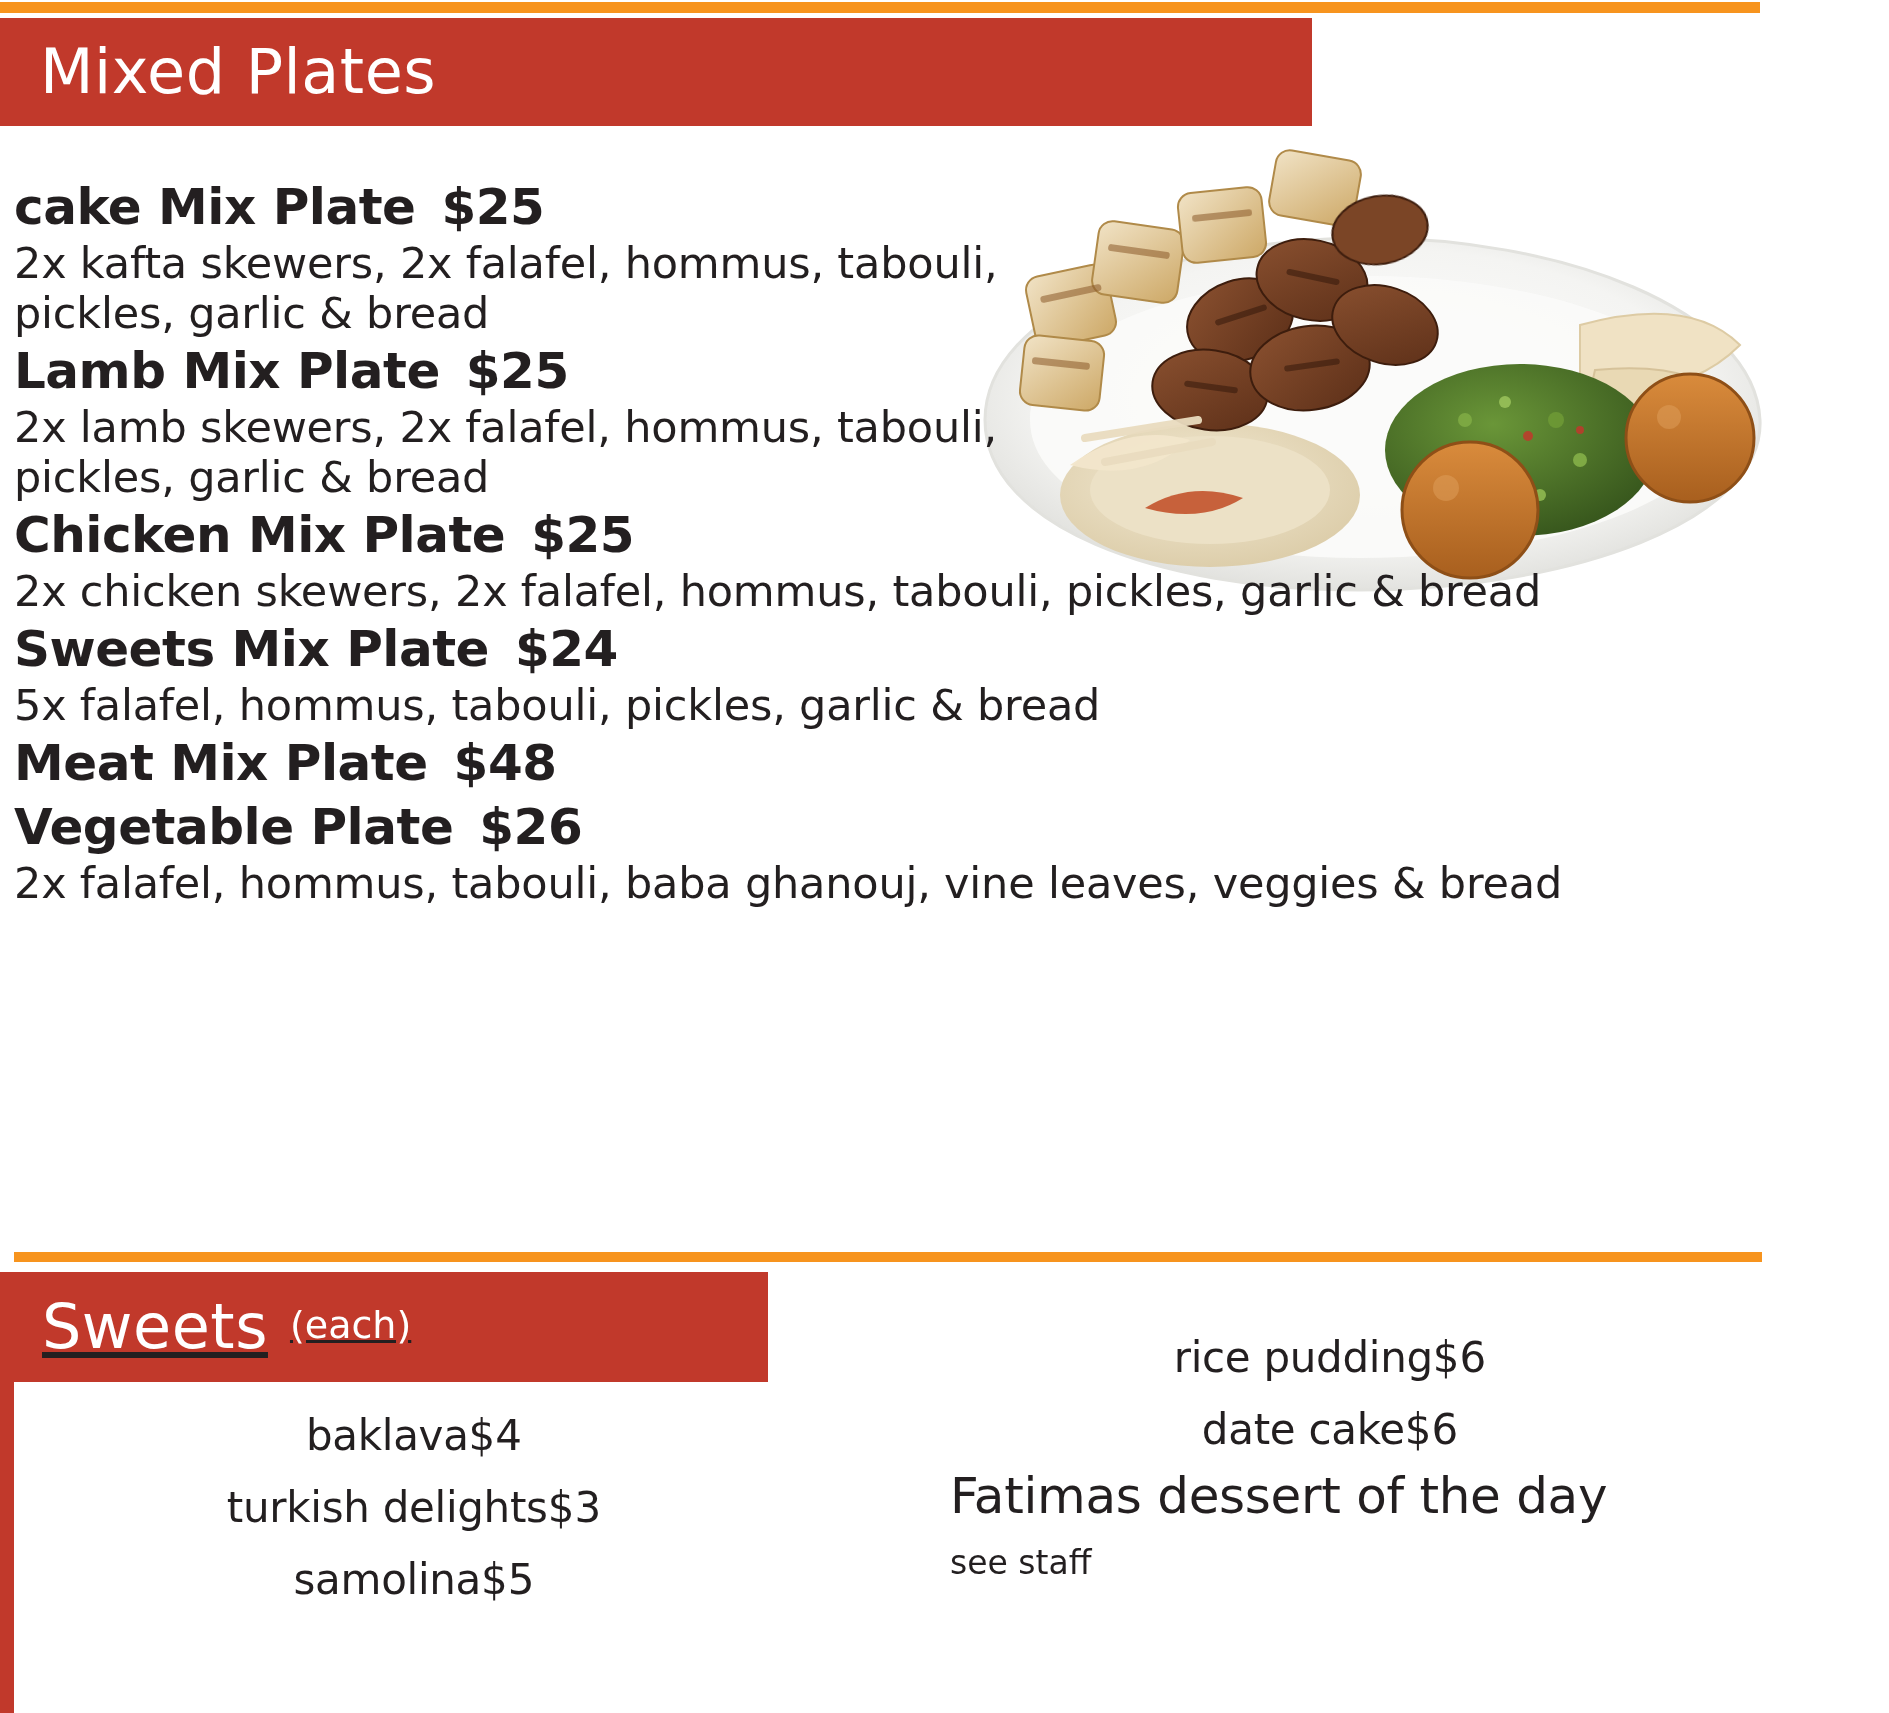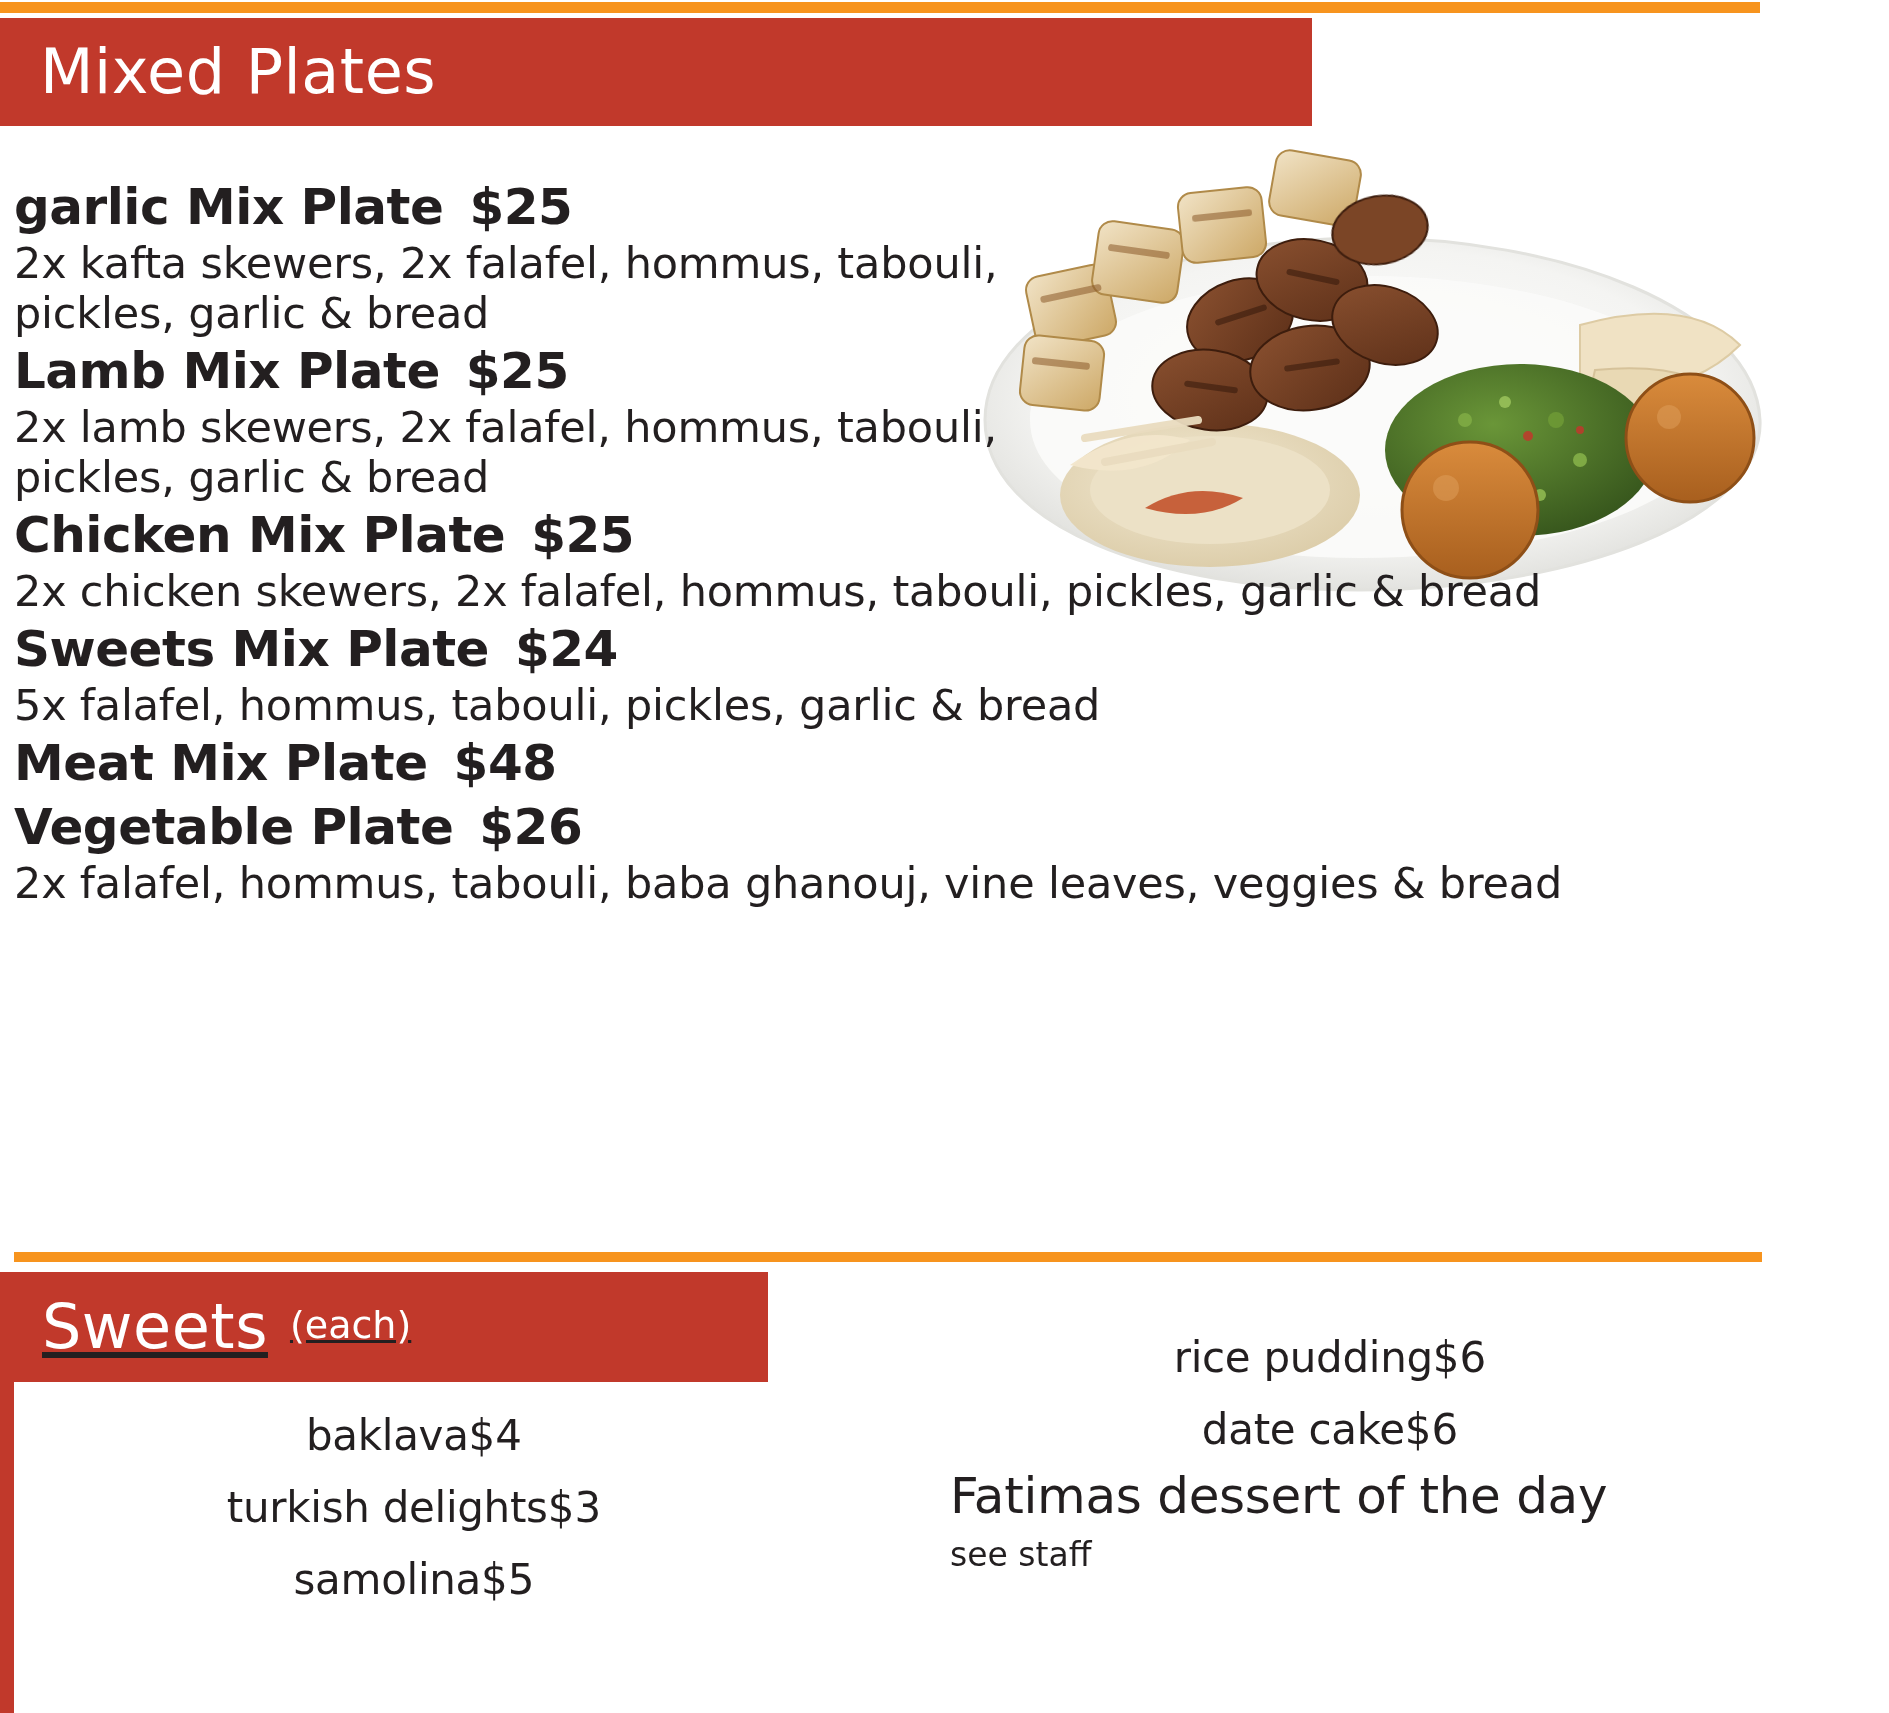--- a/index.html
+++ b/index.html
@@ -154,21 +154,21 @@
   .sweet-price { font-weight: 400; }
 
   .special-name {
     font-size: 50px;
     line-height: 60px;
     letter-spacing: -0.3px;
   }
   .special-note {
     font-size: 33px;
     line-height: 42px;
-    margin-top: 8px;
+    margin-top: 16px;
   }
 
   
   .corner-tick {
     position: absolute;
     left: 0;
     top: 1272px;
     width: 14px;
     height: 441px;
     background: #c1392b;
@@ -280,21 +280,21 @@
         <line x1="205" y1="318" x2="318" y2="300"></line>
         <line x1="225" y1="342" x2="332" y2="322"></line>
       </g>
     </svg>
   </div>
 
   <div class="menu-list">
 
     <div class="menu-item">
       <div class="item-head">
-        <span>garlic Mix Plate</span><span class="price">$25</span>
+        <span>cake Mix Plate</span><span class="price">$25</span>
       </div>
       <div class="item-desc narrow-1">2x kafta skewers, 2x falafel, hommus, tabouli, pickles, garlic &amp; bread</div>
     </div>
 
     <div class="menu-item">
       <div class="item-head">
         <span>Lamb Mix Plate</span><span class="price">$25</span>
       </div>
       <div class="item-desc narrow-2">2x lamb skewers, 2x falafel, hommus, tabouli, pickles, garlic &amp; bread</div>
     </div>

